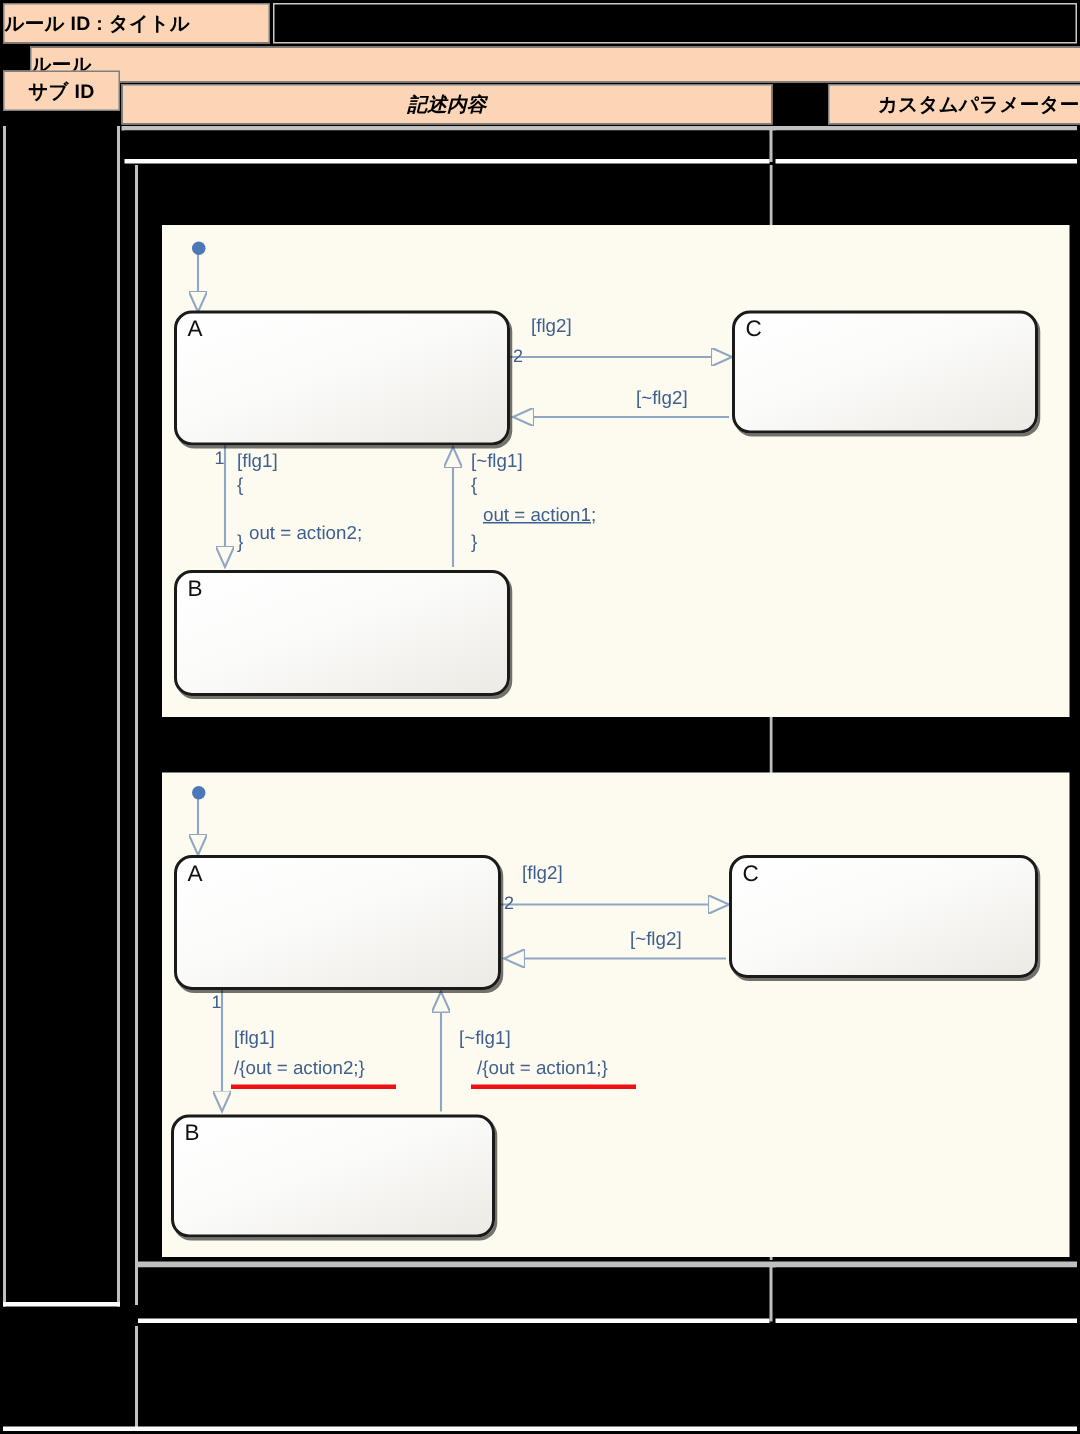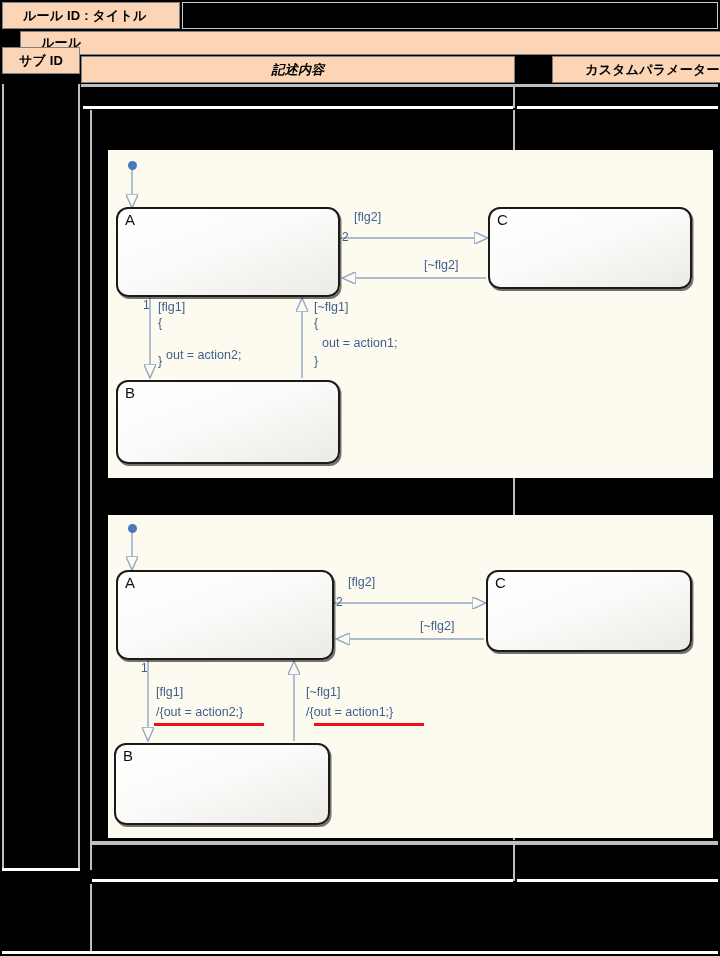--- a/index.html
+++ b/index.html
@@ -17,21 +17,21 @@
     background: #FBD5B5;
     border: 1px solid #7f7f7f;
     color: #000;
     font-size: 13px;
     font-weight: bold;
     display: flex;
     align-items: center;
     letter-spacing: .2px;
   }
   .hdr-cell.center { justify-content: center; }
-  .hdr-cell.left { padding-left: 20px; }
+  .hdr-cell.left { padding-left: 0; }
 
   .title-value {
     position: absolute;
     left: 182px; top: 2px; width: 536px; height: 27px;
     background: #000;
     border: 1px solid #c9c9c9;
   }
 
   
   .redact {
@@ -169,21 +169,21 @@
     </div>
 
     <div class="tnum" style="left:35px; top:148px;">1</div>
     <div class="tlabel" style="left:50px; top:150px;">[flg1]</div>
     <div class="tlabel" style="left:50px; top:166px;">{</div>
     <div class="tlabel" style="left:58px; top:186px;margin-top:12px;">out = action2;</div>
     <div class="tlabel" style="left:50px; top:204px;">}</div>
 
     <div class="tlabel" style="left:206px; top:150px;">[~flg1]</div>
     <div class="tlabel" style="left:206px; top:166px;">{</div>
-    <div class="tlabel" style="left:214px; top:186px;">out = action1;</div>
+    <div class="tlabel" style="left:214px; top:186px;text-decoration:underline;">out = action1;</div>
     <div class="tlabel" style="left:206px; top:204px;">}</div>
 
     <div class="tnum" style="left:234px; top:80px;">2</div>
     <div class="tlabel" style="left:246px; top:60px;">[flg2]</div>
     <div class="tlabel" style="left:316px; top:108px;">[~flg2]</div>
   </div>
 
   <div class="diagram" style="left:108px; top:515px; width:605px; height:323px;">
 
     <svg class="wires" width="605" height="323">
@@ -212,21 +212,21 @@
     <div class="state" style="left:378px; top:55px; width:206px; height:82px;">
       <span class="name">C</span>
     </div>
 
     <div class="tnum" style="left:33px; top:146px;">1</div>
     <div class="tlabel" style="left:48px; top:170px;">[flg1]</div>
     <div class="tlabel" style="left:48px; top:190px;">/{out = action2;}</div>
     <div class="redmark" style="left:46px; top:208px; width:110px;"></div>
 
     <div class="tlabel" style="left:198px; top:170px;">[~flg1]</div>
-    <div class="tlabel" style="left:198px; top:190px;">/{out = action1;}</div>
+    <div class="tlabel" style="left:210px; top:190px;">/{out = action1;}</div>
     <div class="redmark" style="left:206px; top:208px; width:110px;"></div>
 
     <div class="tnum" style="left:228px; top:80px;">2</div>
     <div class="tlabel" style="left:240px; top:60px;">[flg2]</div>
     <div class="tlabel" style="left:312px; top:104px;">[~flg2]</div>
   </div>
 
   <div class="rowline" style="left:92px; top:841px; width:626px; height:4px;"></div>
   <div class="redact" style="left:92px; top:845px; width:421px; height:36px;"></div>
   <div class="redact" style="left:517px; top:845px; width:201px; height:36px;"></div>

